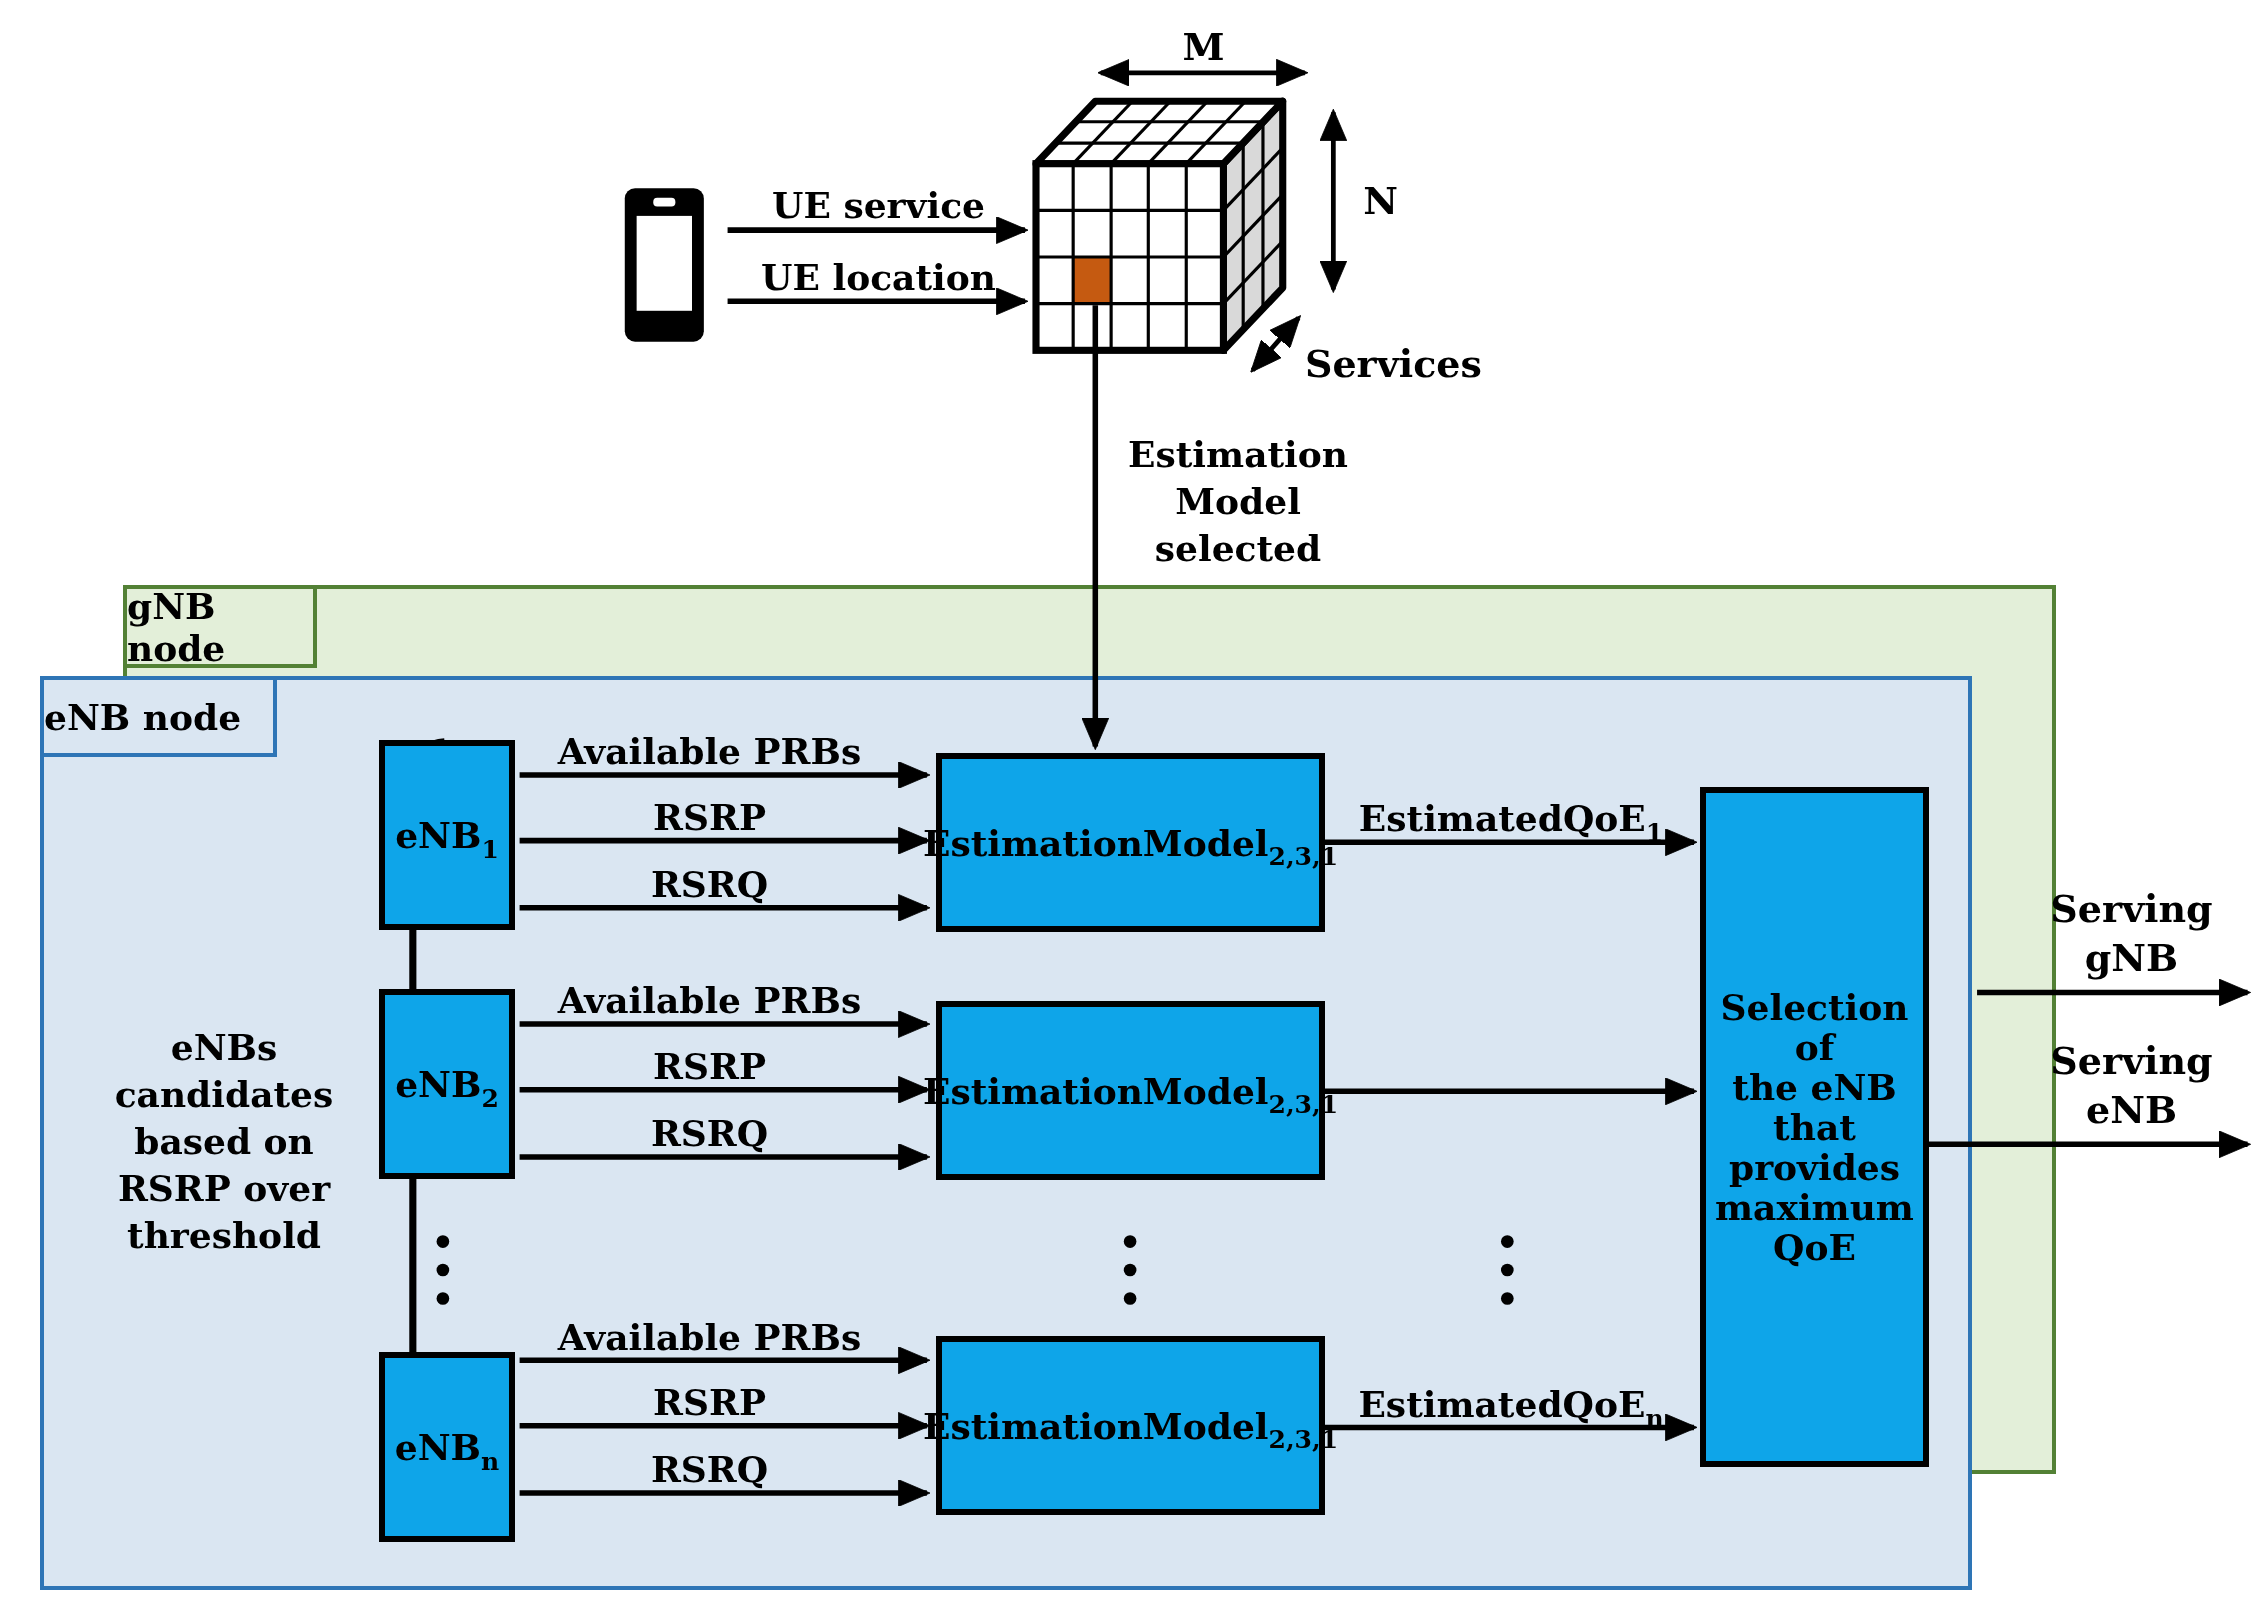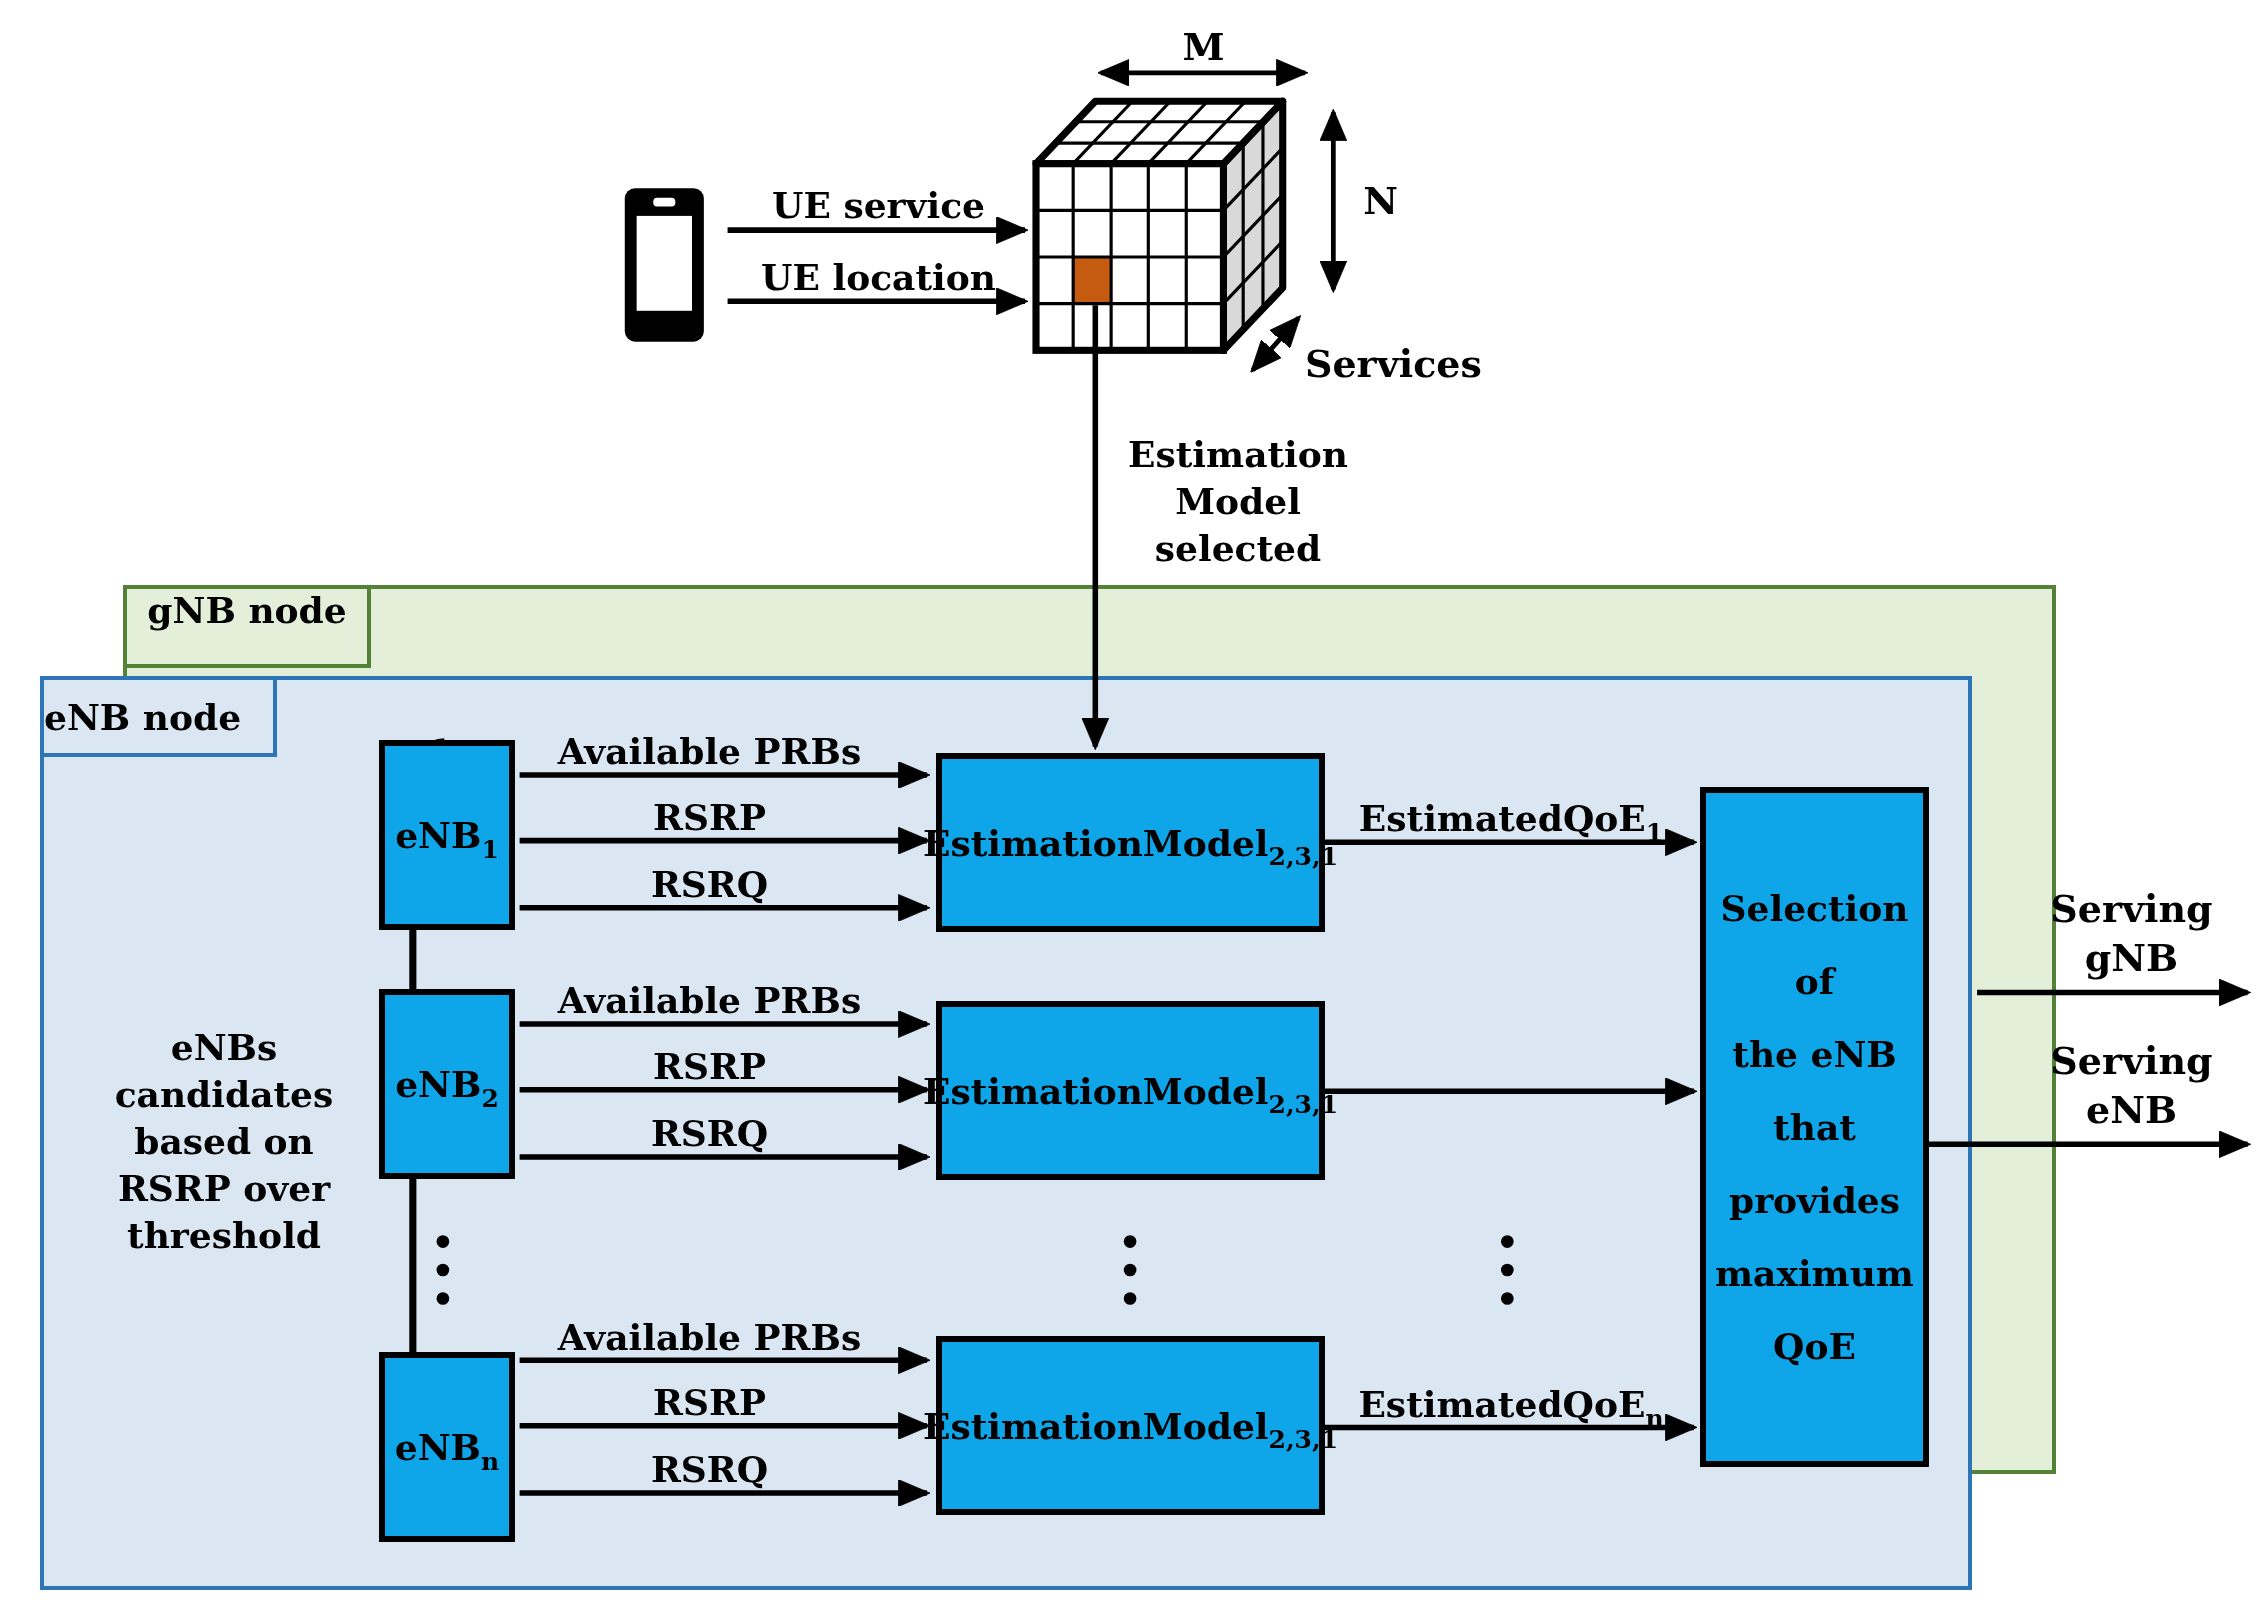--- a/index.html
+++ b/index.html
@@ -13,40 +13,40 @@
     position:relative;width:2261px;height:1618px;background:#ffffff;
     font-family:"DejaVu Serif","Liberation Serif",serif;font-weight:bold;color:var(--ink);
     overflow:hidden;
   }
   .abs{position:absolute;}
   
   .gnb-box{left:123px;top:585px;width:1933px;height:889px;
     background:var(--green-fill);border:4.7px solid var(--green-border);box-sizing:border-box;z-index:1;}
   .enb-box{left:40px;top:676px;width:1932px;height:914px;
     background:var(--blue-fill);border:4.7px solid var(--blue-border);box-sizing:border-box;z-index:1;}
-  .gnb-tag{left:123px;top:585px;width:248px;height:83px;background:var(--green-fill);
+  .gnb-tag{left:123px;top:585px;width:194px;height:83px;background:var(--green-fill);
     border:4.7px solid var(--green-border);box-sizing:border-box;z-index:3;
-    display:flex;justify-content:center;font-size:36px;}
+    display:flex;align-items:center;justify-content:center;font-size:36px;}
   .enb-tag{left:40px;top:676px;width:237px;height:81px;background:var(--blue-fill);
     border:4.7px solid var(--blue-border);box-sizing:border-box;z-index:3;
     display:flex;align-items:center;justify-content:flex-start;font-size:36px;}
   
   #wires{position:absolute;left:0;top:0;width:2261px;height:1618px;z-index:2;}
   #wires line,#wires path,#wires polyline{stroke:var(--ink);}
   .grid{stroke-width:4;stroke:var(--ink);}
   .thick{stroke-width:9;fill:none;stroke-linejoin:round;}
   .conn{stroke-width:7;}
   .conn-thin{stroke-width:6;}
   
   .node{background:#0ea5e9;border:6.3px solid var(--ink);box-sizing:border-box;z-index:3;
     display:flex;align-items:center;justify-content:center;text-align:center;}
   .enb-node{left:379px;width:136px;height:190px;font-size:36px;}
   .model-node{left:936px;width:389px;height:179px;font-size:36px;}
   .select-node{left:1700px;top:787px;width:229px;height:680px;font-size:36px;
-    flex-direction:column;line-height:73px;}
+    flex-direction:column;line-height:40px;}
   sub,.subtxt{font-size:25px;line-height:0;position:relative;top:9.5px;}
   
   .lbl{z-index:4;text-align:center;line-height:44px;font-size:36px;}
   .arrow-lbl{width:395px;left:512px;}
   .qoe-lbl{width:348px;left:1337px;}
   .big-lbl{font-size:38px;line-height:49px;}
   .est-sel{left:1080px;top:431px;width:316px;line-height:47px;}
   .cand{left:66px;top:1024px;width:316px;line-height:47px;}
   .serve{width:237px;left:2013px;}
 </style>

